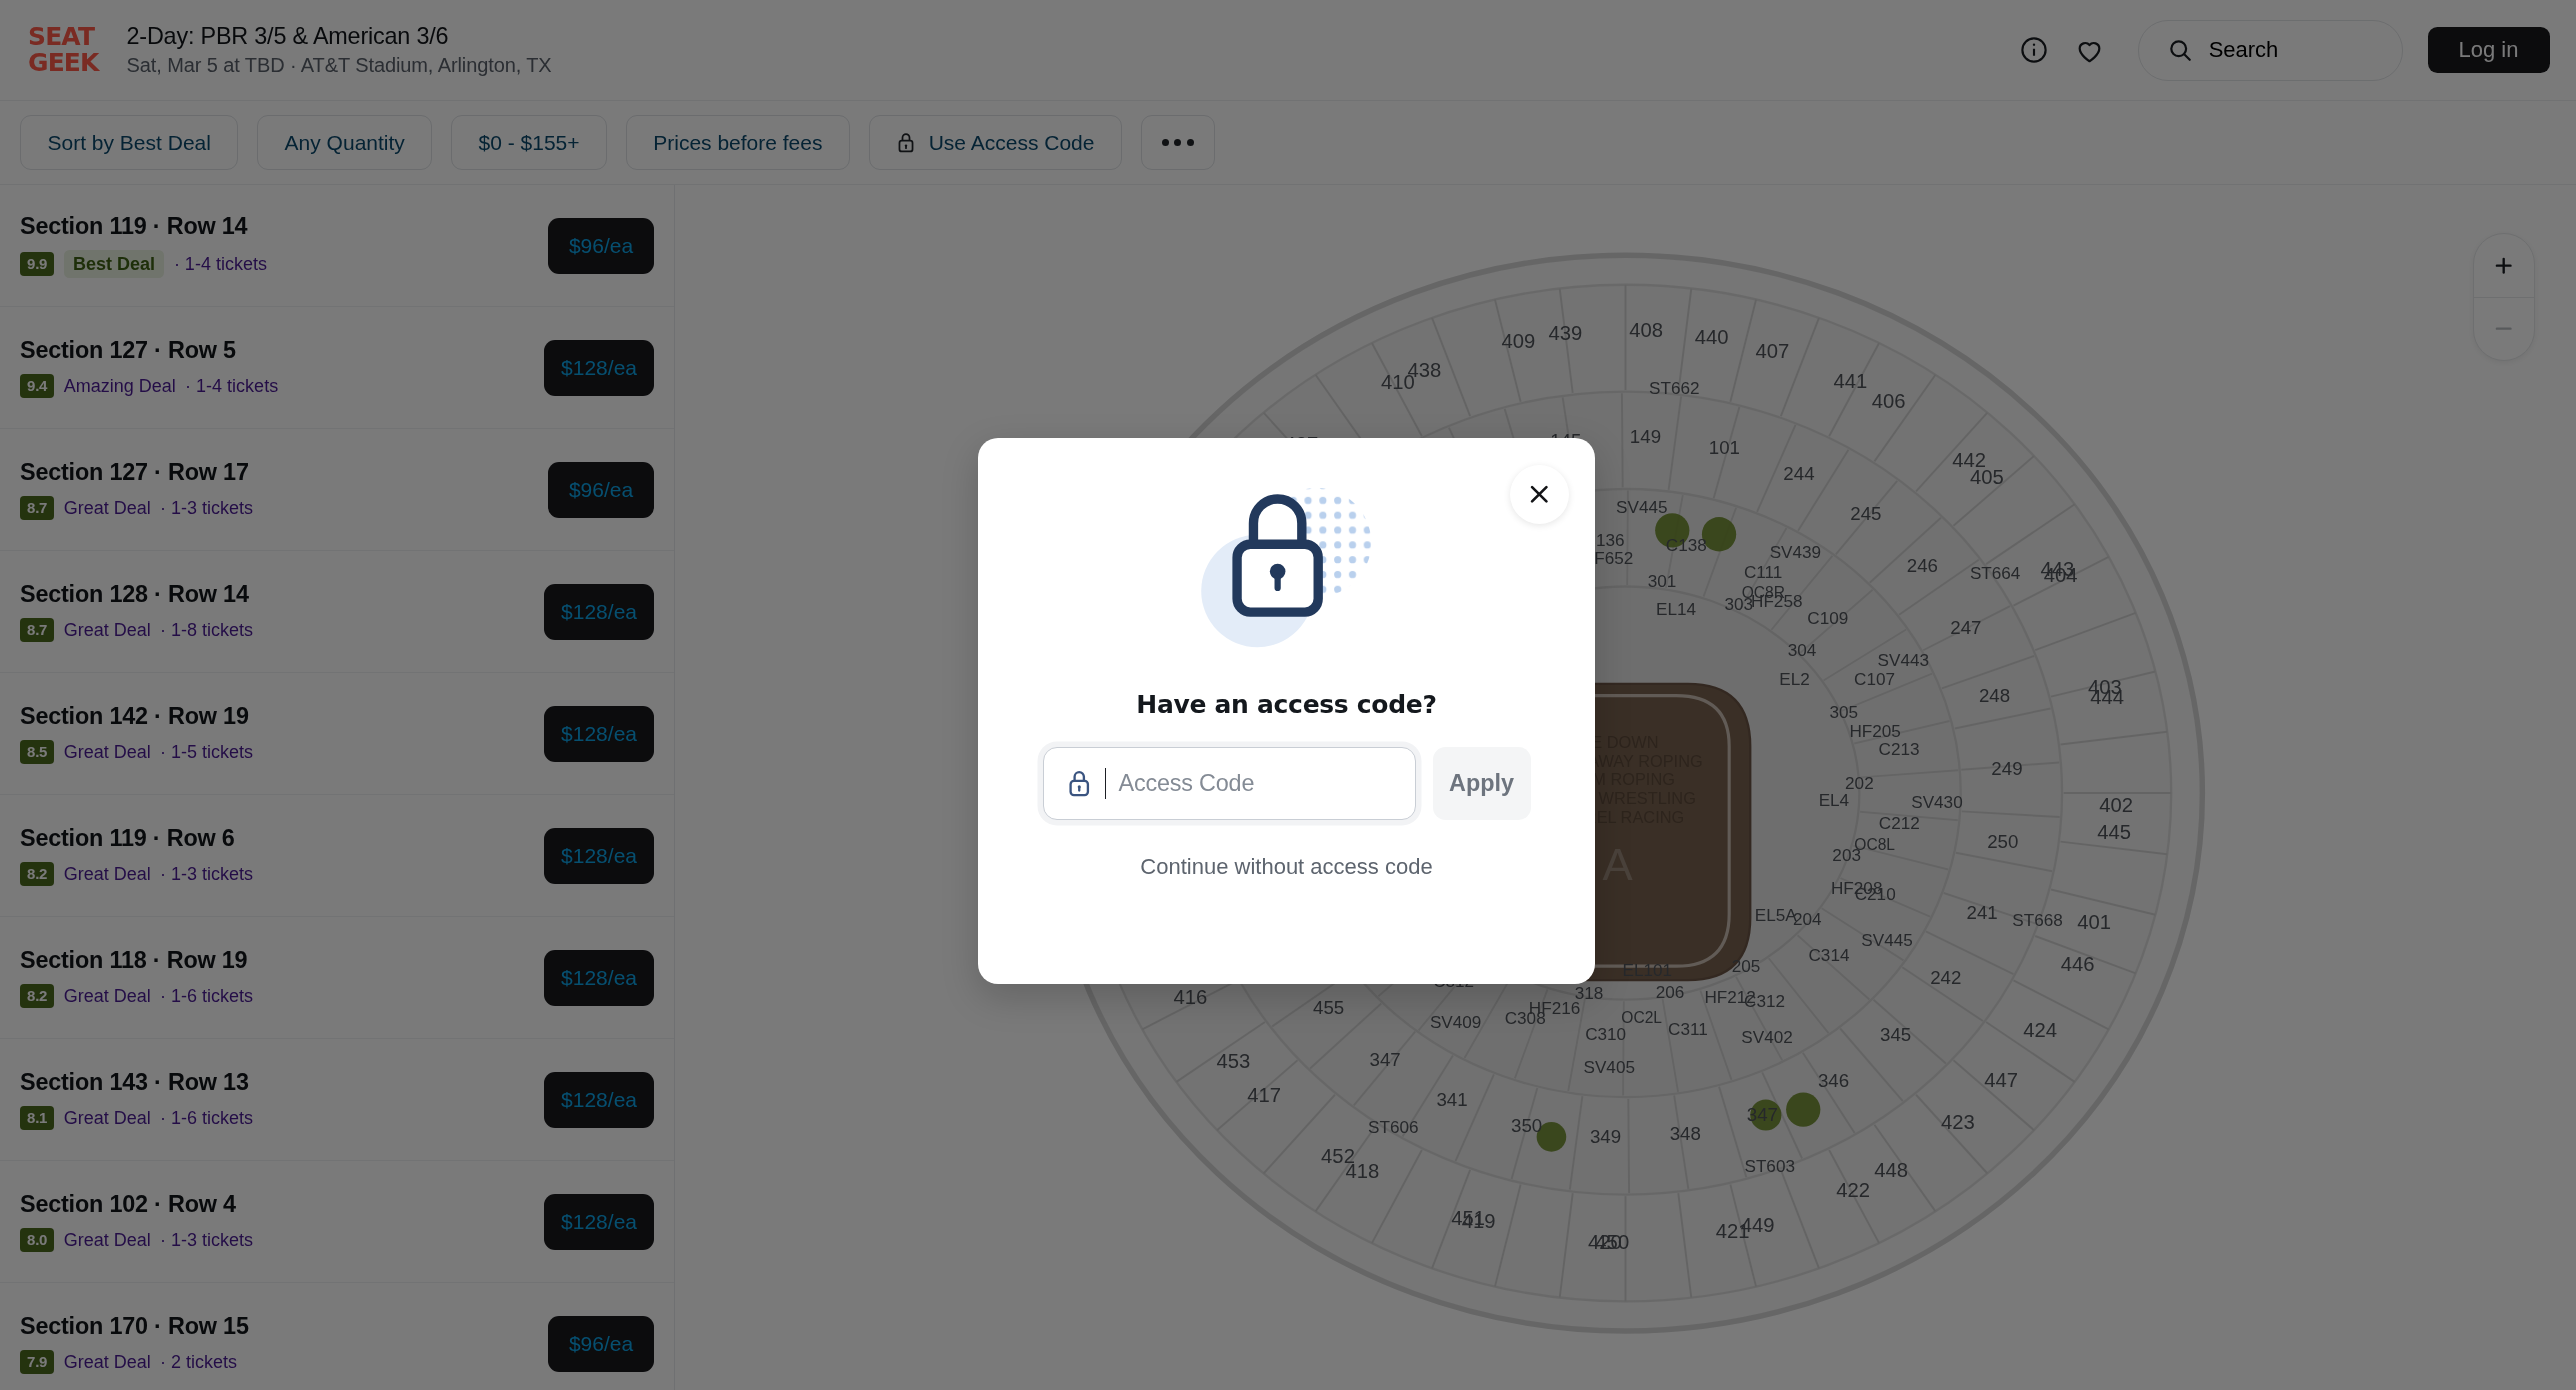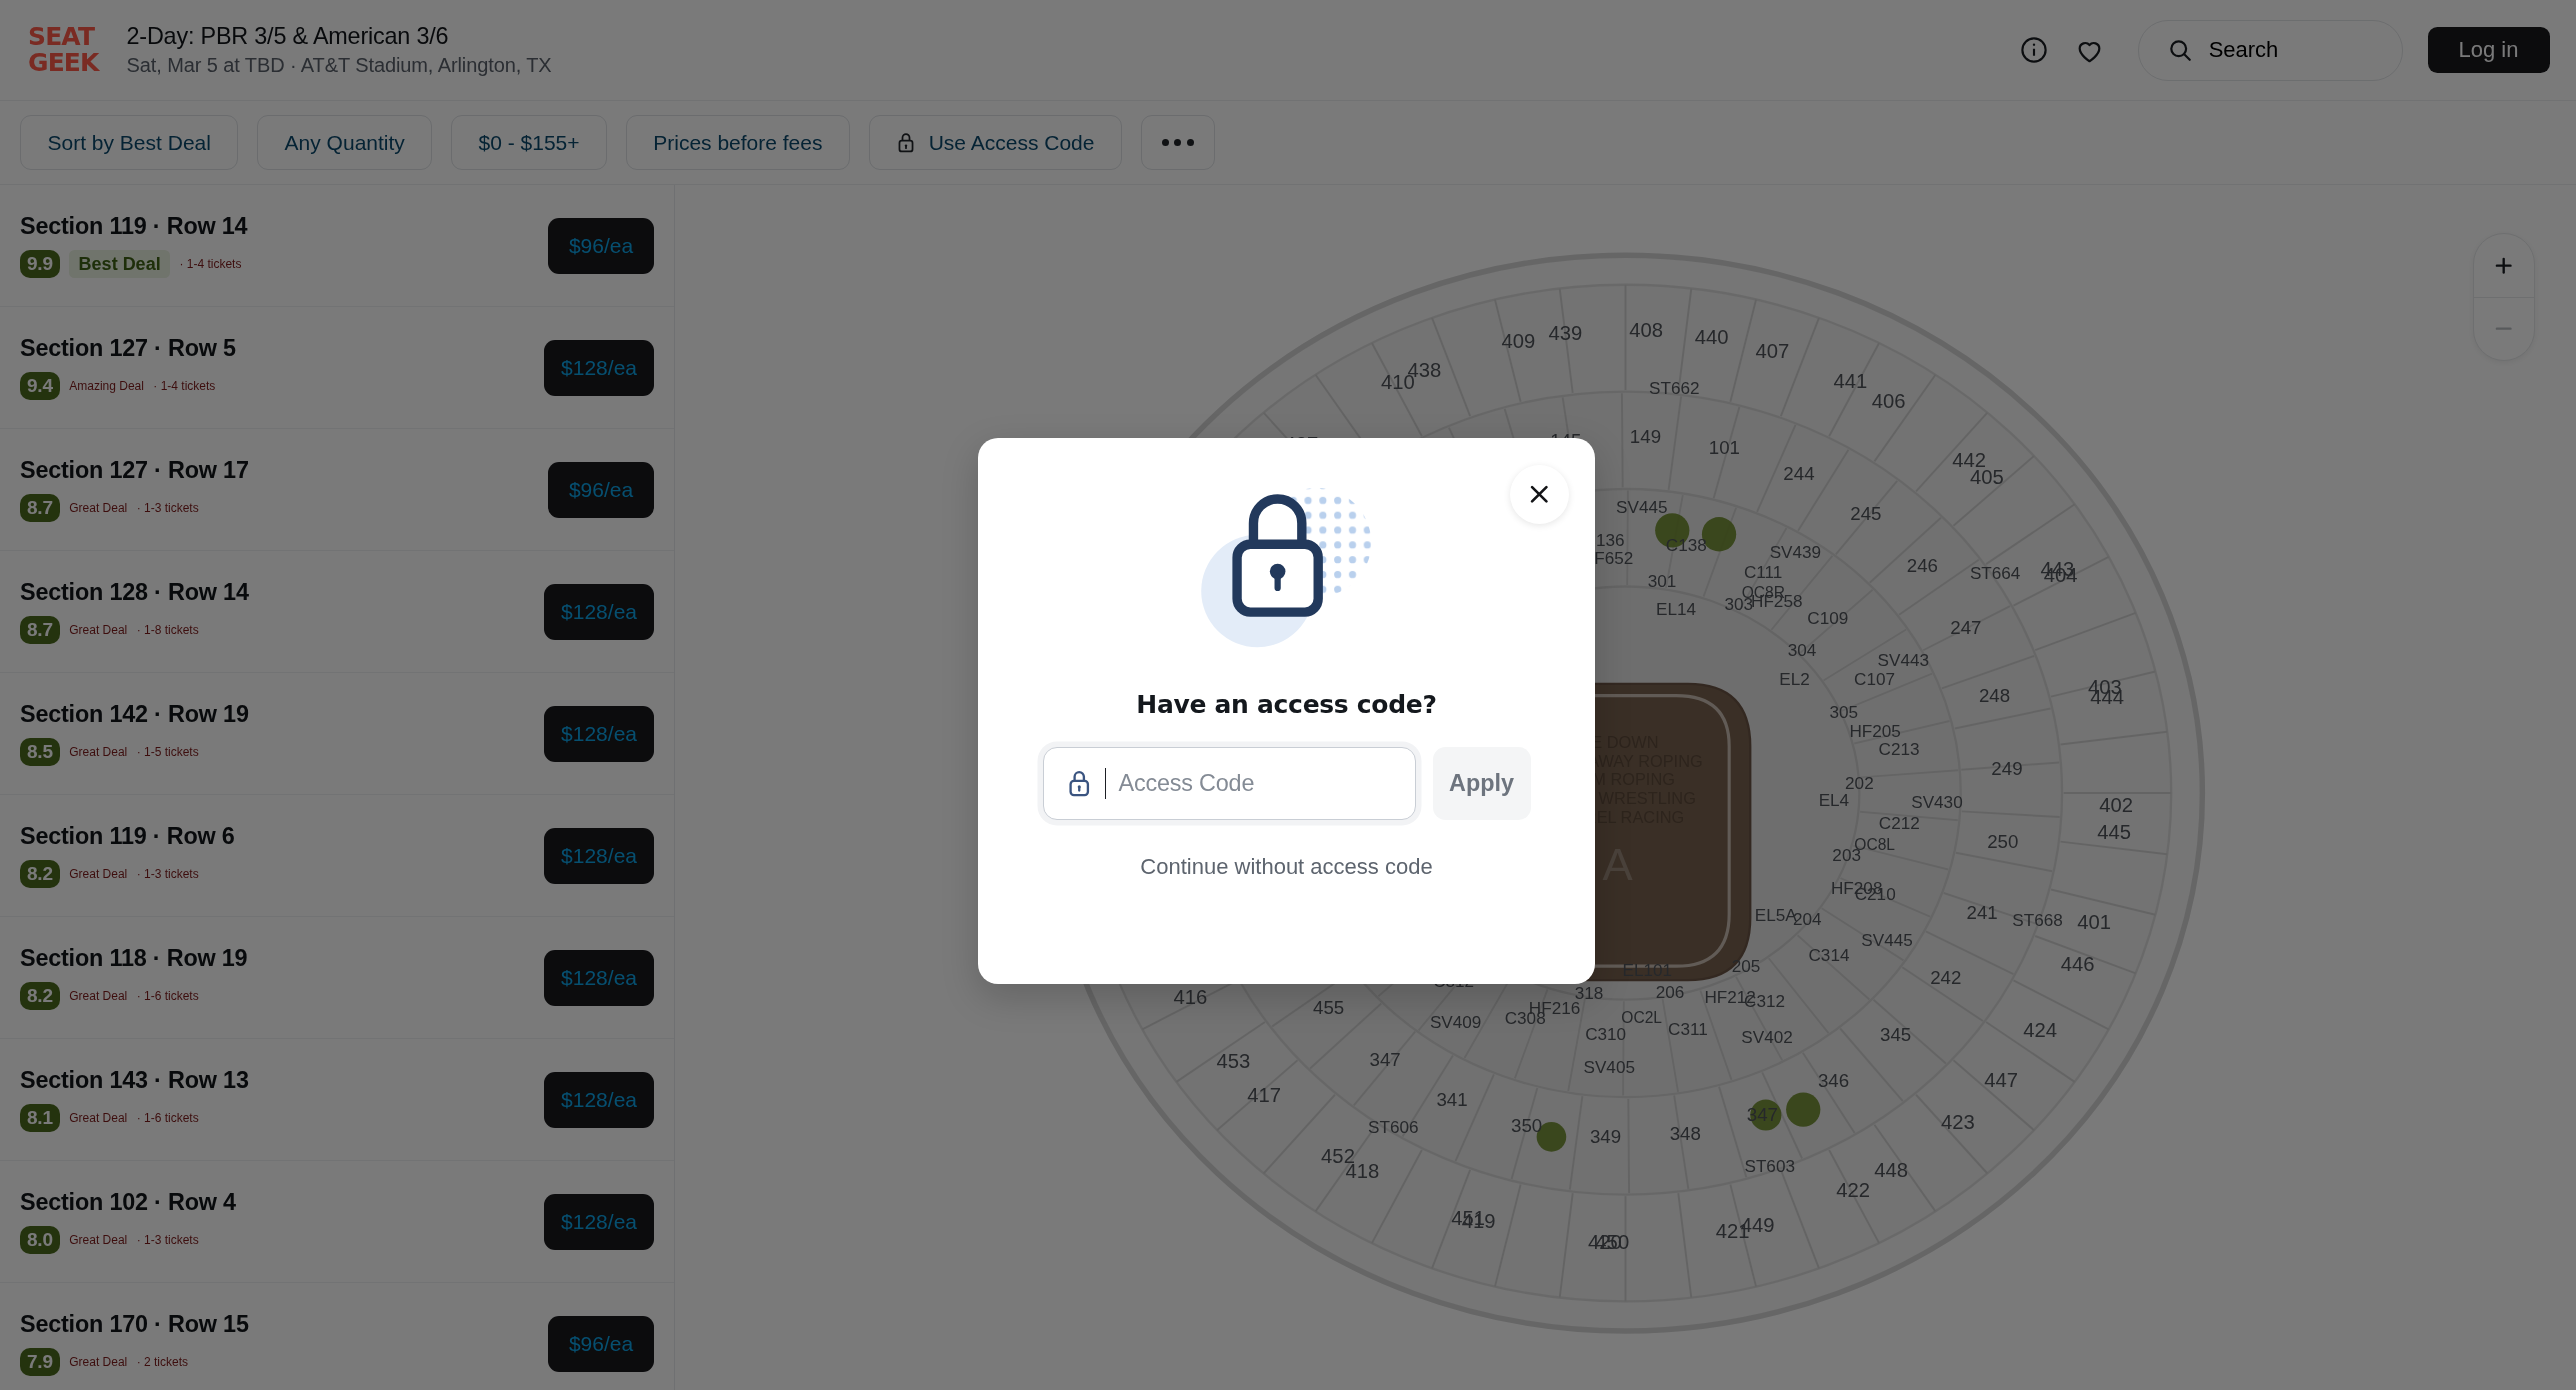--- a/index.html
+++ b/index.html
@@ -65,28 +65,28 @@
   }
   .listing {
     height:122px; padding:0 20px; display:flex; align-items:center;
     border-bottom:0.8px solid #eef0f2; position:relative; cursor:pointer;
   }
   .listing.first { border-top:none; }
   .lst-left { flex:1; display:flex; flex-direction:column; gap:10px; }
   .lst-title { font-size:23.4px; color:#12151a; font-weight:700; letter-spacing:-0.2px; }
   .lst-meta { display:flex; align-items:center; gap:9.4px; font-size:18px; color:#5a616b; }
   .score {
-    background:#4d6b1f; color:#fff; font-size:19px; font-weight:700;
-    border-radius:10px; padding:2.3px 7px; line-height:1.25; letter-spacing:-0.2px;
+    background:#4d6b1f; color:#fff; font-size:15px; font-weight:700;
+    border-radius:4px; padding:2.3px 7px; line-height:1.25; letter-spacing:-0.2px;
   }
   .deal-badge {
     background:#eaf2e1; color:#3f6316; font-weight:700; border-radius:5.5px;
     padding:3.1px 9.4px; font-size:18px;
   }
-  .deal-plain { color:#7f1d1d; font-size:12px;text-align:center; }
+  .deal-plain { color:#4c1d95; font-size:18px;text-align:center; }
   .price-btn {
     background:#19191d; color:#0ea5e9; border-radius:11px; height:56px;
     min-width:106px; padding:0 17px; display:flex; align-items:center; justify-content:center;
     font-size:21px; cursor:pointer; border:none;
   }
 
   
   .map-area {
     position:absolute; left:675px; top:185px; width:1901px; height:1206px;
     background:#ffffff; overflow:hidden;

